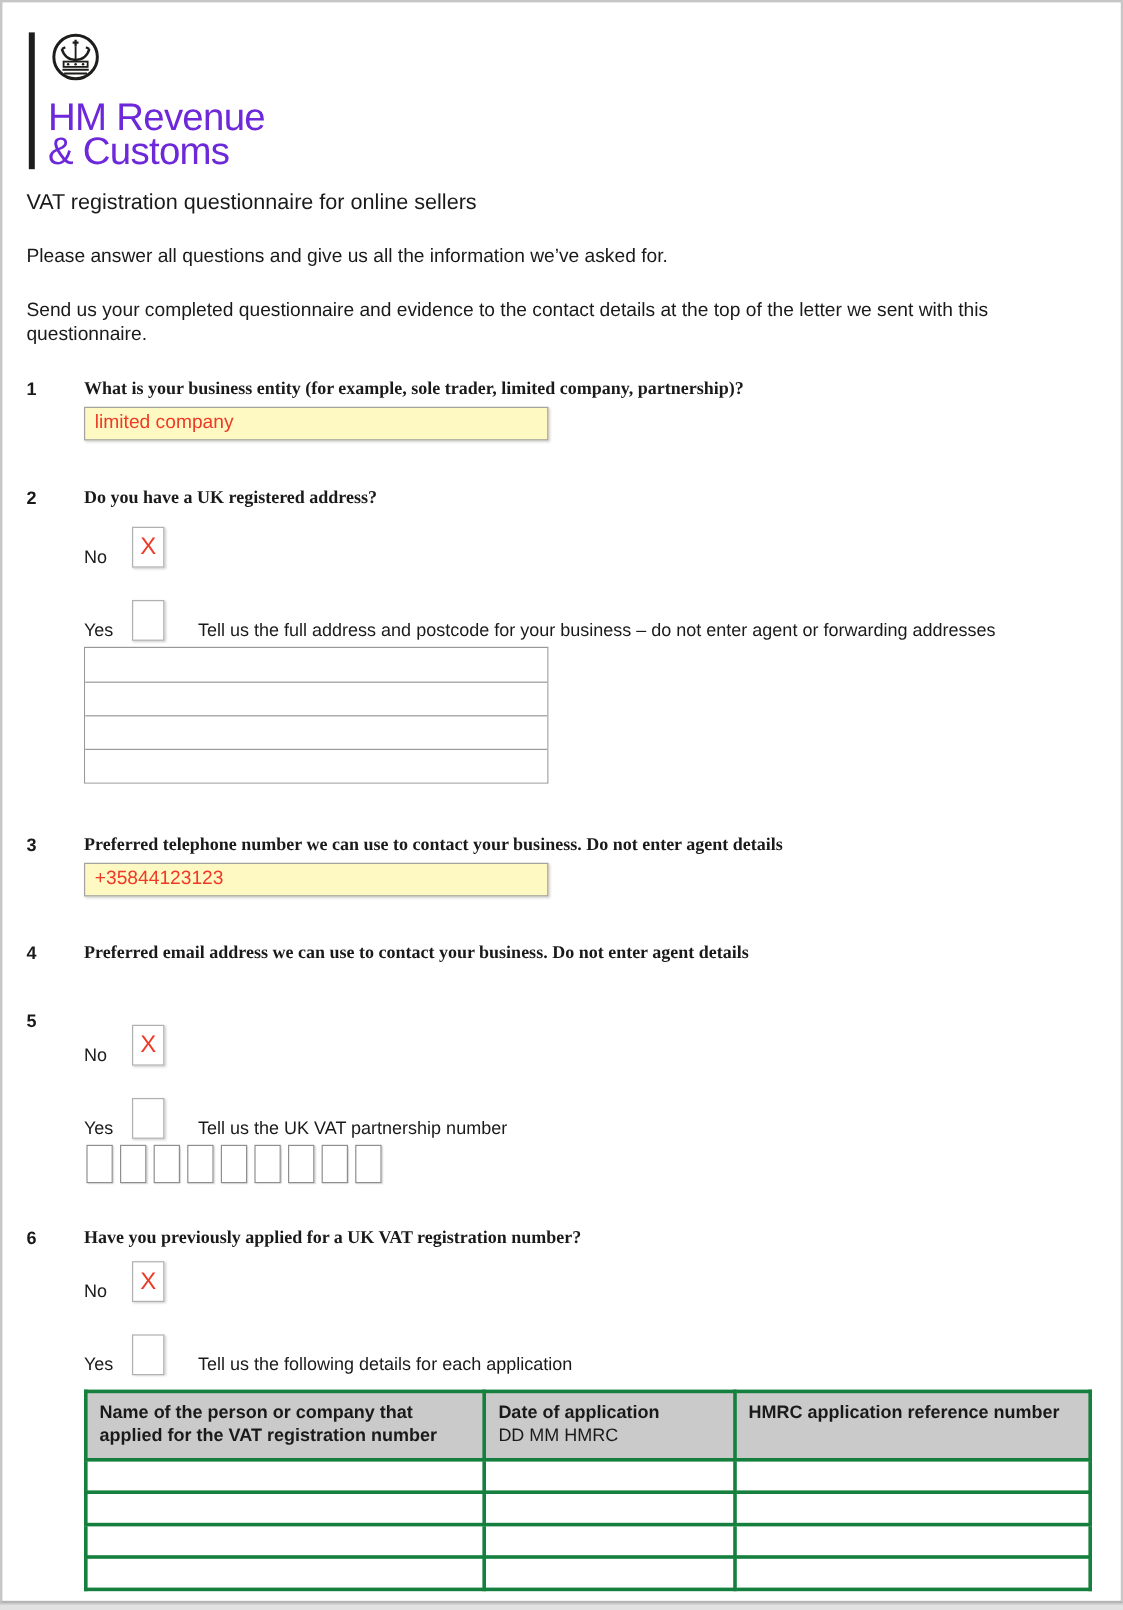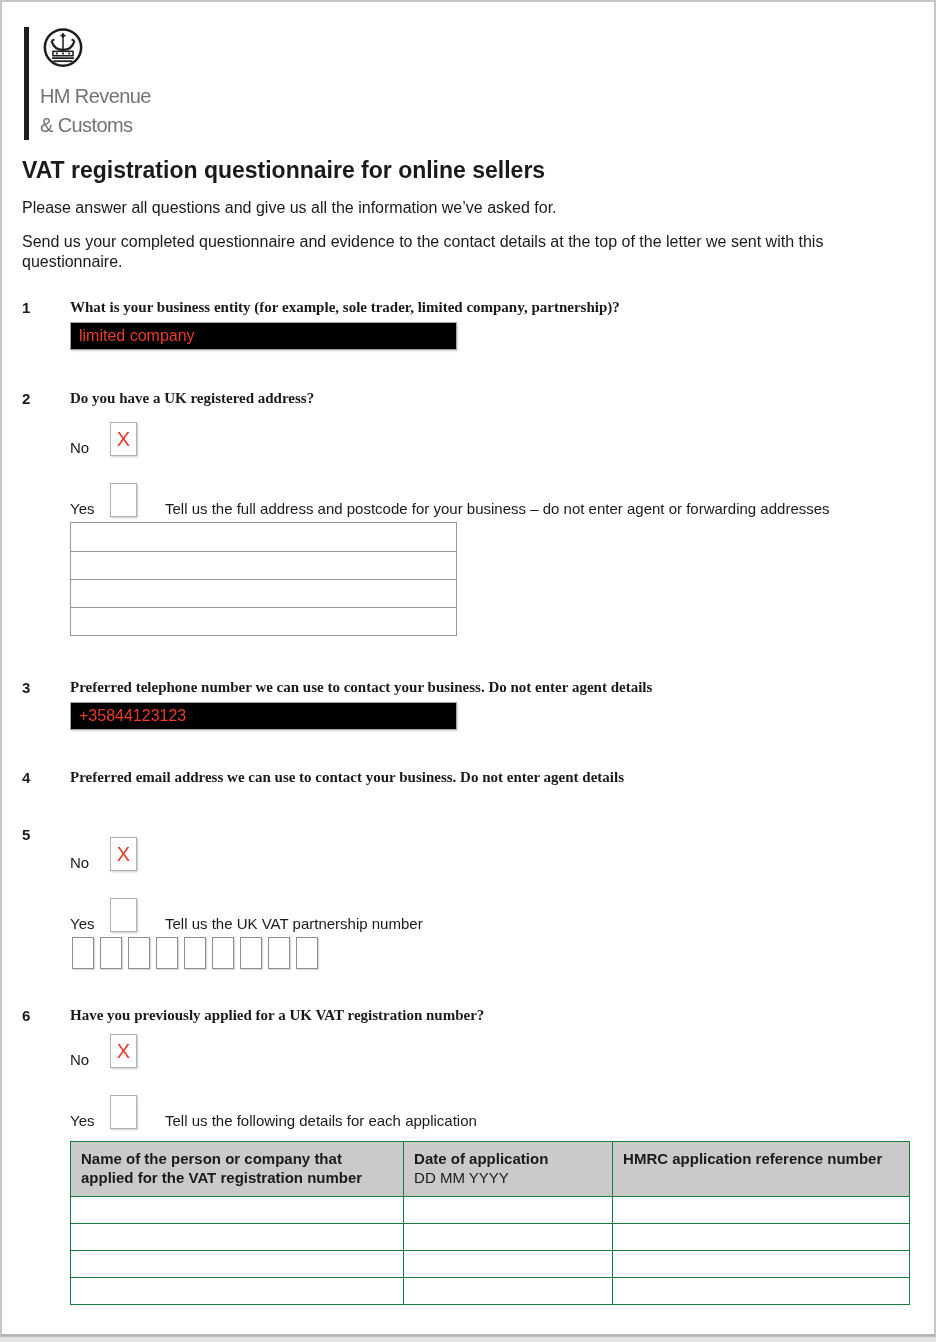--- a/index.html
+++ b/index.html
@@ -13,35 +13,35 @@
   .page{
     width:936px;height:1336px;background:#fff;position:relative;
     border:2px solid #c6c6c6;border-bottom-color:#b5b5b5;overflow:hidden;
   }
   .page-gap{width:936px;height:6px;background:#e2e2e2;border-top:1px solid #bdbdbd;}
 
   
   .logo{display:flex;margin:25px 0 0 22px;}
   .logo-bar{width:5px;background:#1d1d1b;}
   .logo-right{margin-left:11px;}
-  .logo-text{font-size:20px;line-height:29px;letter-spacing:-0.6px;color:#737373;margin-top:9px;}
+  .logo-text{font-size:32px;line-height:29px;letter-spacing:-0.6px;color:#6d28d9;margin-top:9px;}
 
   
   .content{padding:0 20px;}
-  .doc-title{font-size:23px;font-weight:bold;margin:17px 0 0 0;}
-  .intro p{font-size:16px;margin:14px 0 0 0;max-width:906px;line-height:20px;}
+  .doc-title{font-size:18px;font-weight:normal;margin:17px 0 0 0;}
+  .intro p{font-size:16px;margin:25px 0 0 0;max-width:906px;line-height:20px;}
 
   
   .question{display:flex;}
   .qnum{width:48px;flex:0 0 48px;font-weight:bold;font-size:15px;padding-top:1px;}
   .qbody{flex:1;}
   .qtext{font-weight:bold;font-size:15px;line-height:18px;font-family:Liberation Serif, serif;}
 
   .text-input{
-    width:387px;height:28px;margin-top:6px;background:#000000;
+    width:387px;height:28px;margin-top:6px;background:#fef9c3;
     border:1px solid #a3a3a3;box-shadow:1px 1px 2px rgba(0,0,0,.18);
     display:flex;align-items:center;padding-left:8px;
     font-size:16px;color:var(--accent-red);
   }
 
   .choice-row{display:flex;align-items:flex-end;}
   .choice-label{width:40px;flex:0 0 40px;font-size:15px;}
   .checkbox{
     width:27px;height:34px;background:#fff;border:1px solid #b0b0b0;
     box-shadow:1px 1px 2px rgba(0,0,0,.2);
@@ -55,21 +55,21 @@
   .address-line:first-child{border-top:none;}
 
   .digit-row{display:flex;margin-top:5px;margin-left:2px;}
   .digit-box{
     width:22px;height:32px;background:#fff;border:1px solid #8f8f8f;
     box-shadow:1px 1px 1px rgba(0,0,0,.15);margin-right:6px;
   }
 
   
   table.apps{border-collapse:collapse;width:840px;margin-top:12px;table-layout:fixed;}
-  table.apps th,table.apps td{border:1px solid #15803d;margin-top:31px;}
+  table.apps th,table.apps td{border:3px solid #15803d;margin-top:31px;}
   table.apps th{
     background:var(--header-bg);text-align:left;vertical-align:top;
     font-size:15px;line-height:19px;padding:7px 10px 9px 10px;font-weight:bold;
   }
   table.apps th .sub{font-weight:normal;display:block;}
   table.apps td{height:27px;background:#fff;}
   .col1{width:322px;} .col2{width:202px;} .col3{width:287px;}
 
   
   .mt-q1{margin-top:26px;}
@@ -232,21 +232,21 @@
         </div>
 
         <table class="apps">
           <thead>
             <tr>
               <th class="col1">
                 <span>Name of the person or company that applied for the VAT registration number</span>
               </th>
               <th class="col2">
                 <span>Date of application</span>
-                <span class="sub">DD MM YYYY</span>
+                <span class="sub">DD MM HMRC</span>
               </th>
               <th class="col3">
                 <span>HMRC application reference number</span>
               </th>
             </tr>
           </thead>
           <tbody>
             <tr>
               <td></td>
               <td></td>

